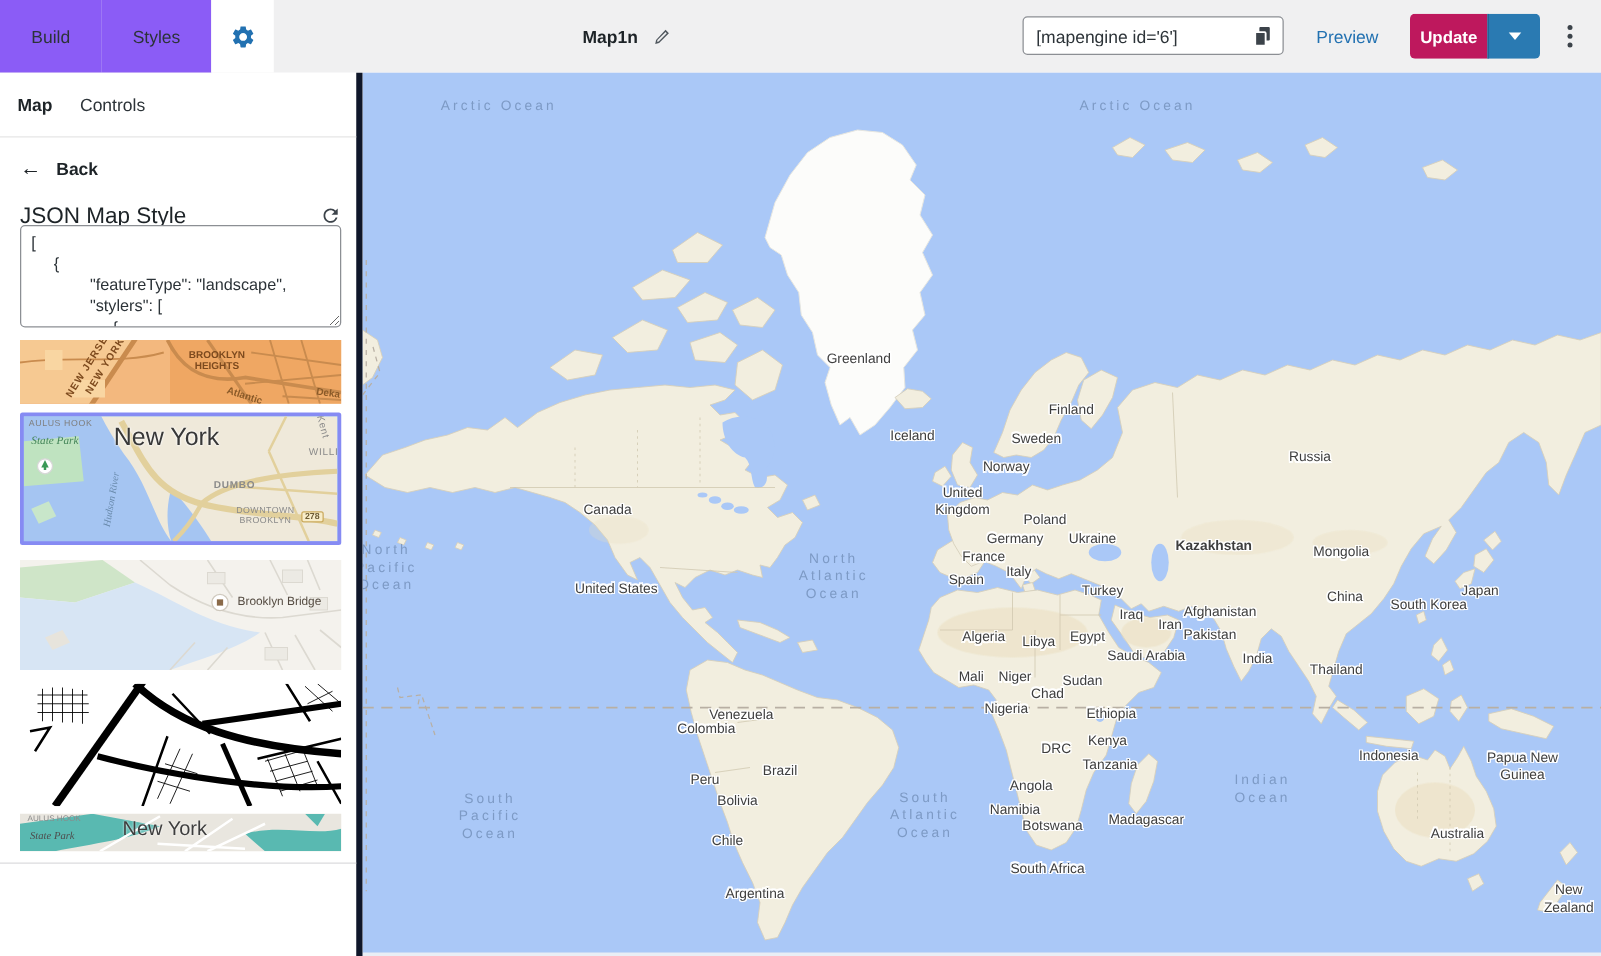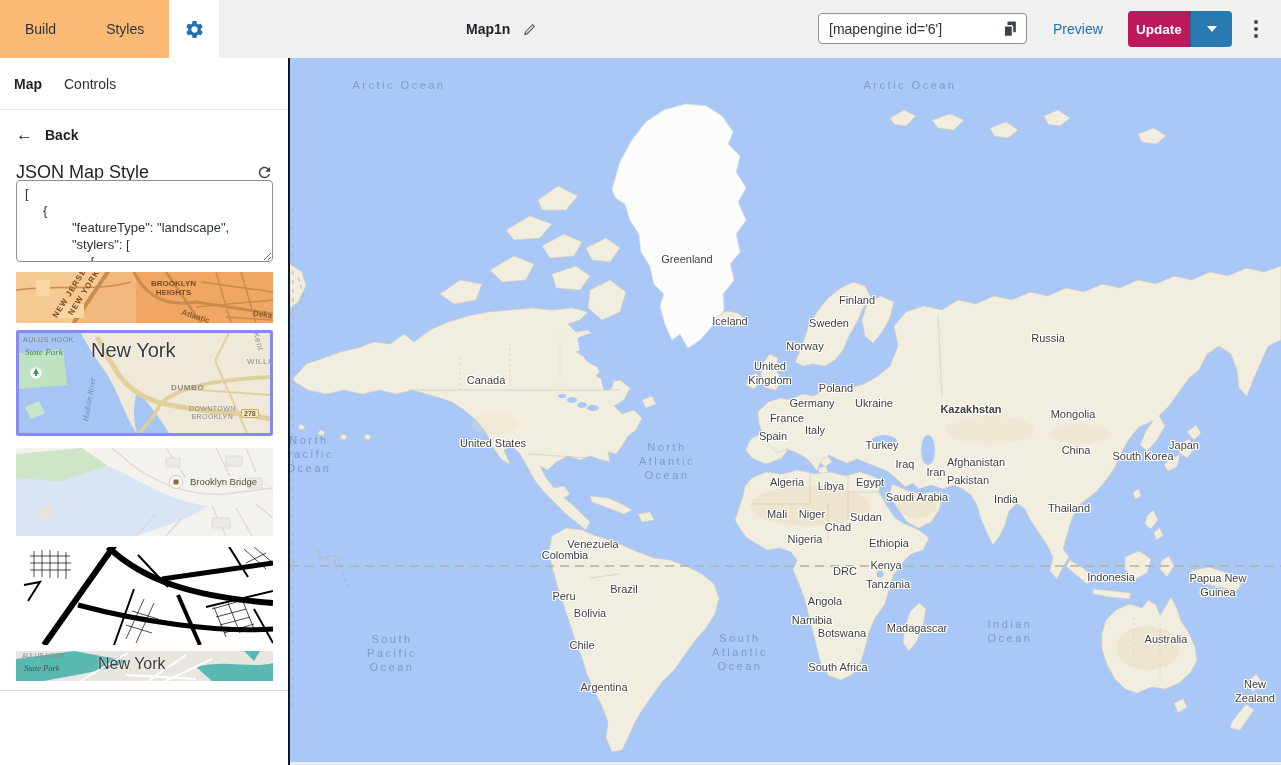--- a/index.html
+++ b/index.html
@@ -4,21 +4,21 @@
 <style>
   * { margin:0; padding:0; box-sizing:border-box; }
   html,body { width:1281px; height:765px; overflow:hidden; background:#fff;
     font-family:"Liberation Sans", sans-serif; }
   .app { position:relative; width:1281px; height:765px; }
 
   
   .topbar { position:absolute; left:0; top:0; width:1281px; height:58px; background:#f0f0f1; z-index:30; }
   .main-tabs { position:absolute; left:0; top:0; height:58px; display:flex; }
   .main-tab { height:58px; display:flex; align-items:center; justify-content:center;
-    background:#fdba74; border:none; font:14px "Liberation Sans",sans-serif; color:#2c3338; cursor:pointer; padding:0 25px; }
+    background:#8b5cf6; border:none; font:14px "Liberation Sans",sans-serif; color:#2c3338; cursor:pointer; padding:0 25px; }
   .main-tab.settings { width:50px; padding:0; background:#fff; }
   .title-wrap { position:absolute; left:466px; top:0; height:58px; display:flex; align-items:center; gap:12px; }
   .title-wrap .ttl { font-weight:bold; font-size:14px; color:#1d2327; }
   .icon-btn { background:none; border:none; cursor:pointer; display:flex; align-items:center; }
   .shortcode { position:absolute; left:818px; top:13px; width:209px; height:31px; background:#fff;
     border:1px solid #8c8f94; border-radius:4px; display:flex; align-items:center; }
   .shortcode input { flex:1; border:none; outline:none; background:transparent; font:14px "Liberation Sans",sans-serif;
     color:#2c3338; padding:0 4px 0 10px; min-width:0; }
   .shortcode .copy { background:none; border:none; cursor:pointer; padding:0 6px 0 0; display:flex; }
   .preview { position:absolute; left:1053px; top:0; height:58px; display:flex; align-items:center;
@@ -27,21 +27,21 @@
   .update-main { width:62px; background:#be185d; color:#fff; border:none; font:600 13.5px "Liberation Sans",sans-serif; cursor:pointer; }
   .update-caret { width:42px; background:#2a7ab2; border:none; border-left:1px solid #1d628f; cursor:pointer;
     display:flex; align-items:center; justify-content:center; }
   .caret { width:0; height:0; border-left:5px solid transparent; border-right:5px solid transparent; border-top:6px solid #fff; }
   .kebab { position:absolute; left:1249px; top:17px; width:14px; height:24px; display:flex; flex-direction:column;
     align-items:center; justify-content:center; gap:3px; cursor:pointer; }
   .kebab i { width:4px; height:4px; border-radius:50%; background:#3c434a; }
 
   
   .sidebar { position:absolute; left:0; top:58px; width:290px; height:707px; background:#fff;
-    border-right:2px solid #0f172a; z-index:20; }
+    border-right:5px solid #0f172a; z-index:20; }
   .side-tabs { height:52px; display:flex; align-items:center; gap:22px; padding:0 14px; border-bottom:1px solid #e6e6e6; }
   .side-tab { font-size:14px; color:#2c3338; cursor:pointer; background:none; border:none; }
   .side-tab.active { font-weight:bold; color:#1d2327; }
   .back-row { position:absolute; left:16px; top:68px; display:flex; align-items:center; gap:12px; cursor:pointer; }
   .back-arrow { font-size:17px; color:#1d2327; line-height:1; }
   .back-label { font-weight:bold; font-size:14px; color:#1d2327; }
   .json-row { position:absolute; left:16px; top:104px; width:257px; display:flex; align-items:center; justify-content:space-between; }
   .json-label { font-size:18px; color:#1d2327; }
   .json-textarea { position:absolute; left:16px; top:122px; width:257px; height:82px; border:1px solid #8c8f94;
     border-radius:4px; font:13px "Liberation Sans",sans-serif; color:#2c3338; padding:5px 8px; line-height:1.3;
@@ -77,21 +77,21 @@
   .t5-caps { font:6.5px "Liberation Sans",sans-serif; color:#8a8a8a; }
   .t5-park { font:italic 8.5px "Liberation Serif",serif; color:#4e4e4e; }
 
   
   .map { position:absolute; left:290px; top:58px; width:991px; height:707px; overflow:hidden; background:#aac8f7; cursor:grab; }
   .map svg { position:absolute; left:0; top:0; }
   .labels { position:absolute; left:0; top:0; width:100%; height:100%; pointer-events:none; }
   .map-label { position:absolute; transform:translate(-50%,-50%); text-align:center; white-space:nowrap; }
   .map-label .ln { display:block; line-height:1.25; }
   .map-label.country { font:11px "Liberation Sans",sans-serif; color:#3e3e3e;
-    text-shadow:1px 0 0 #fff,-1px 0 0 #fff,0 1px 0 #fff,0 -1px 0 #fff,1px 1px 0 #fff,-1px -1px 0 #fff,1px -1px 0 #fff,-1px 1px 0 #fff; }
+    text-shadow:1px 0 0 #fff,-1px 0 0 #fff,0 1px 0 #fff,0 -1px 0 #fff,1px 1px 0 #fff,-1px -1px 0 #fff,1px -1px 0 #fff,-1px 1px 0 #fff;margin-top:28px; }
   .map-label.ocean { font:11px "Liberation Sans",sans-serif; color:#7d9ac5; letter-spacing:2.5px; }
   .attribution { position:absolute; left:0; bottom:0; width:100%; height:3px; background:rgba(245,245,245,.85); }
 </style>
 </head>
 <body>
 
 <div class="app">
 
   <header class="topbar">
     <div class="main-tabs">

